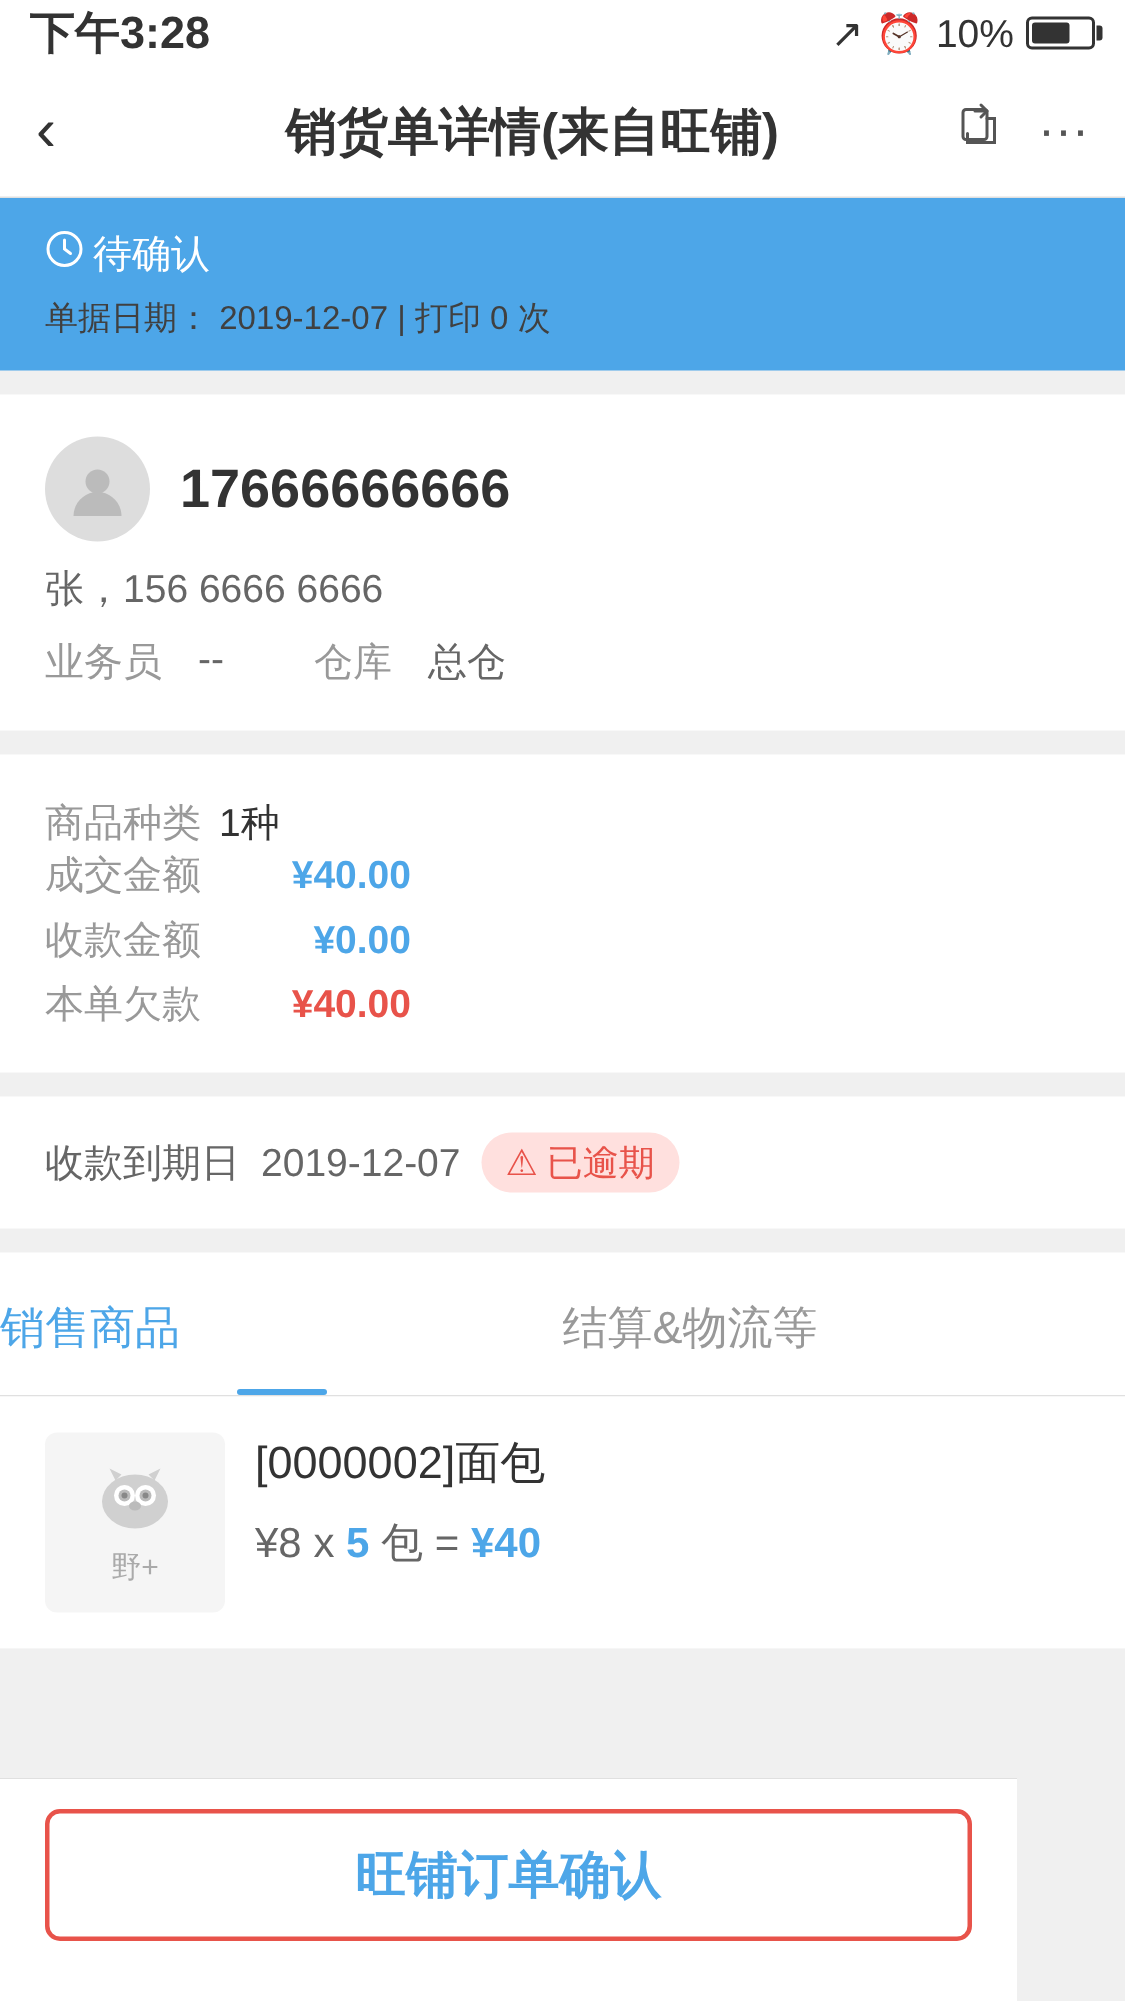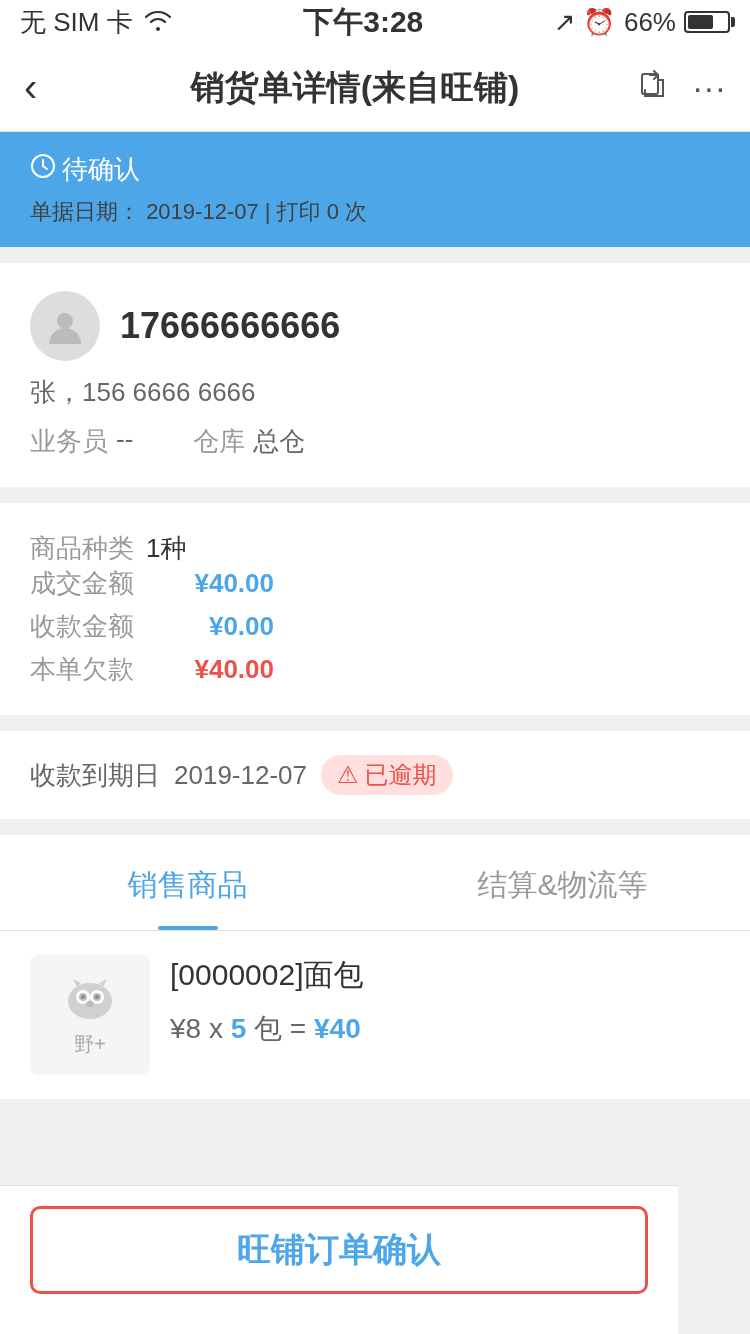--- a/index.html
+++ b/index.html
@@ -129,21 +129,21 @@
       font-size: 26px;
       color: #666;
       margin-bottom: 14px;
     }
     .customer-meta {
       display: flex;
       gap: 60px;
       font-size: 26px;
       color: #666;
     }
-    .customer-meta-item { display: flex; gap: 8px; }
+    .customer-meta-item { display: flex; gap: 24px; }
     .customer-meta-label { color: #999; }
 
     
     .summary-section {
       background: #fff;
       margin-top: 16px;
       padding: 28px 30px;
     }
     .summary-row {
       display: flex;
@@ -194,21 +194,20 @@
     .tabs-section {
       background: #fff;
       margin-top: 16px;
     }
     .tabs-header {
       display: flex;
       border-bottom: 1px solid #e0e0e0;
     }
     .tab-item {
       flex: 1;
-      text-align: center;
       padding: 30px 0 24px;
       font-size: 30px;
       color: #999;
       cursor: pointer;
       position: relative;
     }
     .tab-item.active {
       color: #4da6e8;
     }
     .tab-item.active::after {
@@ -289,35 +288,25 @@
       cursor: pointer;
       display: flex;
       align-items: center;
       justify-content: center;
     }
   </style>
 </head>
 <body>
 
 <div class="status-bar">
-  <div class="status-left">
-    <span>无 SIM 卡</span>
-    <span>
-      <svg width="30" height="22" viewBox="0 0 30 22" fill="none">
-        <path d="M15 18c1.1 0 2 .9 2 2s-.9 2-2 2-2-.9-2-2 .9-2 2-2z" fill="#333"></path>
-        <path d="M8 13c1.9-1.9 4.5-3 7-3s5.1 1.1 7 3" stroke="#333" stroke-width="2.2" fill="none" stroke-linecap="round"></path>
-        <path d="M3 8C6.5 4.5 10.5 3 15 3s8.5 1.5 12 5" stroke="#333" stroke-width="2.2" fill="none" stroke-linecap="round"></path>
-      </svg>
-    </span>
-  </div>
   <div class="status-center">下午3:28</div>
   <div class="status-right">
     <span>↗</span>
     <span>⏰</span>
-    <span>66%</span>
+    <span>10%</span>
     <div class="battery-icon">
       <div class="battery-fill"></div>
     </div>
   </div>
 </div>
 
 <div class="nav-bar">
   <div class="nav-back">‹</div>
   <div class="nav-title">销货单详情(来自旺铺)</div>
   <div class="nav-actions">

